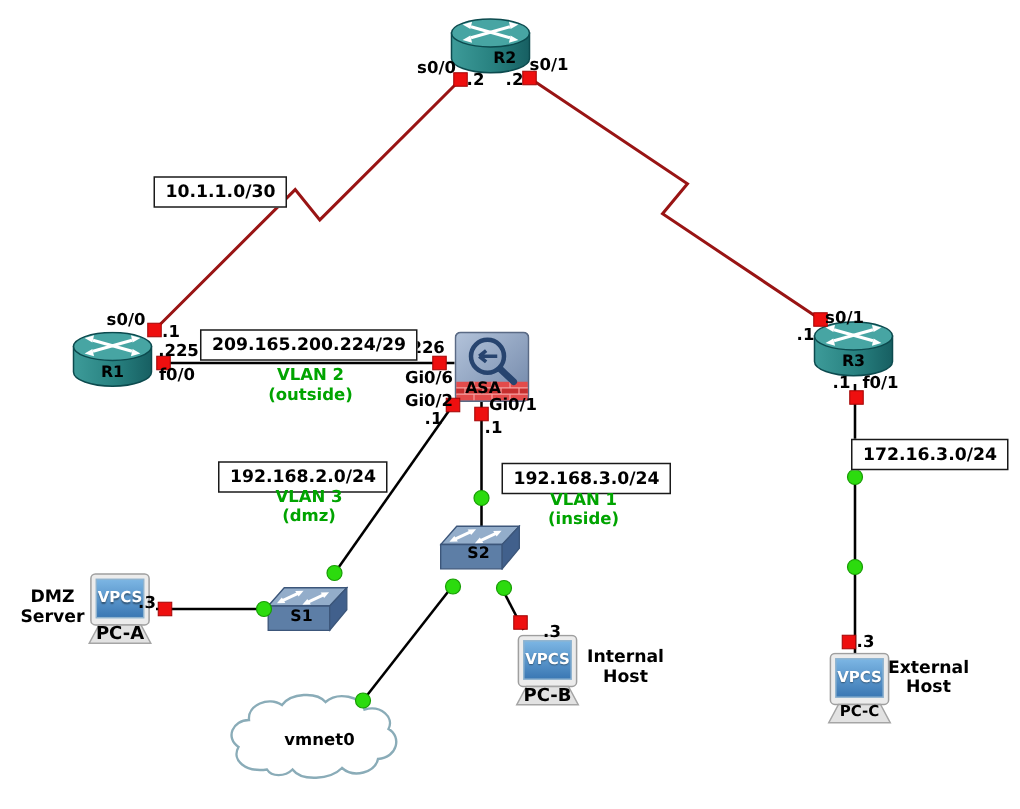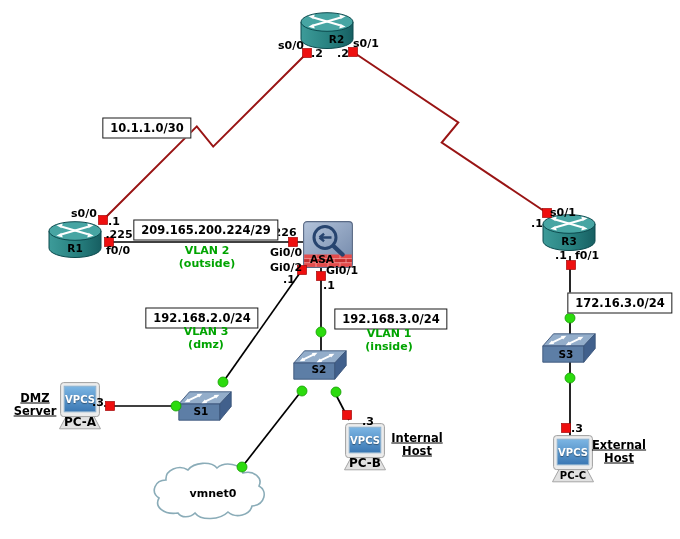--- a/index.html
+++ b/index.html
@@ -17,21 +17,21 @@
             font:bold 10px "DejaVu Sans",sans-serif;color:#fff;white-space:nowrap;z-index:5;
             text-shadow:0 1px 1px rgba(0,0,0,.4);}
   .lbl{position:absolute;transform:translate(-50%,-50%);font:bold 11px "DejaVu Sans",sans-serif;
        color:#000;white-space:nowrap;z-index:6;}
   .netbox{position:absolute;transform:translate(-50%,-50%);background:#fff;
        border:1.5px solid #1a1a1a;padding:2px 7px 3px 7px;font:bold 11.5px "DejaVu Sans",sans-serif;
        color:#000;white-space:nowrap;z-index:6;}
   .vlan{position:absolute;transform:translate(-50%,-50%);font:bold 11px "DejaVu Sans",sans-serif;
        color:#00a400;text-align:center;line-height:12.5px;white-space:nowrap;z-index:6;}
   .note{position:absolute;transform:translate(-50%,-50%);font:bold 11.5px "DejaVu Sans",sans-serif;
-       color:#000;text-align:center;line-height:12.5px;white-space:nowrap;z-index:6;text-decoration:underline;}
+       color:#000;text-align:center;line-height:12.5px;white-space:nowrap;z-index:6;}
   .z1{z-index:1}.z2{z-index:2}.z3{z-index:3}
 </style>
 </head>
 <body>
 
 <div id="canvas">
 
   <svg class="layer z1" width="680" height="539">
     <polyline class="serial" points="103,220 196.8,126.4 213.2,146.6 307,53"></polyline>
     <polyline class="serial" points="353,52 458.3,122.5 441.7,142.5 547,213"></polyline>
@@ -168,38 +168,20 @@
       <g fill="#fff">
         <polygon points="6.6,11.2 12.2,11 9.9,7.4"></polygon>
           <polygon points="24.4,2.8 18.8,3 21.1,6.6"></polygon>
         <polygon points="23.6,12.2 29.2,12 26.9,8.4"></polygon>
           <polygon points="41.4,3.8 35.8,4 38.1,7.6"></polygon>
       </g>
     </svg>
     <div class="devlabel" style="left:26px;top:19px">S2</div>
   </div>
 
-  <div class="device z2" style="left:542px;top:333px;width:54px;height:30px">
-    <svg width="54" height="30" viewBox="0 0 54 30">
-      <polygon points="11.5,0.8 53.2,0.8 41.8,13 0.8,13" fill="#93adca" stroke="#3c567a" stroke-width="0.9"></polygon>
-      <polygon points="0.8,13 41.8,13 41.8,29.2 0.8,29.2" fill="#5d7ea6" stroke="#3c567a" stroke-width="0.9"></polygon>
-      <polygon points="41.8,13 53.2,0.8 53.2,15.5 41.8,29.2" fill="#41608c" stroke="#3c567a" stroke-width="0.9"></polygon>
-      <g stroke="#fff" stroke-width="1.9">
-        <line x1="10" y1="9.6" x2="21" y2="4.4"></line>
-          <line x1="27" y1="10.6" x2="38" y2="5.4"></line>
-      </g>
-      <g fill="#fff">
-        <polygon points="6.6,11.2 12.2,11 9.9,7.4"></polygon>
-          <polygon points="24.4,2.8 18.8,3 21.1,6.6"></polygon>
-        <polygon points="23.6,12.2 29.2,12 26.9,8.4"></polygon>
-          <polygon points="41.4,3.8 35.8,4 38.1,7.6"></polygon>
-      </g>
-    </svg>
-    <div class="devlabel" style="left:24px;top:21px">S3</div>
-  </div>
 
   <div class="device z2" style="left:57px;top:382px;width:46px;height:48px">
     <svg width="46" height="48" viewBox="0 0 46 48">
       <defs>
           <linearGradient id="scrg" x1="0" y1="0" x2="0" y2="1">
         <stop offset="0" stop-color="#7cb6e4"></stop>
             <stop offset="1" stop-color="#3a77b3"></stop>
       </linearGradient>
         </defs>
       <rect x="3.6" y="0.6" width="38.8" height="34" rx="3" fill="#ececec" stroke="#9f9f9f"></rect>
@@ -266,21 +248,21 @@
   <div class="lbl" style="left:114px;top:221px">.1</div>
   <div class="lbl" style="left:119px;top:234px">.225</div>
   <div class="lbl" style="left:118px;top:250px">f0/0</div>
 
   <div class="lbl" style="left:291px;top:45px">s0/0</div>
   <div class="lbl" style="left:317px;top:53px">.2</div>
   <div class="lbl" style="left:343px;top:53px">.2</div>
   <div class="lbl" style="left:366px;top:43px">s0/1</div>
 
   <div class="lbl" style="left:283px;top:232px">.226</div>
-  <div class="lbl" style="left:286px;top:252px">Gi0/0</div>
+  <div class="lbl" style="left:286px;top:252px">Gi0/6</div>
   <div class="lbl" style="left:286px;top:267px">Gi0/2</div>
   <div class="lbl" style="left:289px;top:279px">.1</div>
   <div class="lbl" style="left:342px;top:270px">Gi0/1</div>
   <div class="lbl" style="left:329px;top:285px">.1</div>
 
   <div class="lbl" style="left:563px;top:212px">s0/1</div>
   <div class="lbl" style="left:537px;top:223px">.1</div>
   <div class="lbl" style="left:561px;top:255px">.1</div>
   <div class="lbl" style="left:587px;top:255px">f0/1</div>
 

